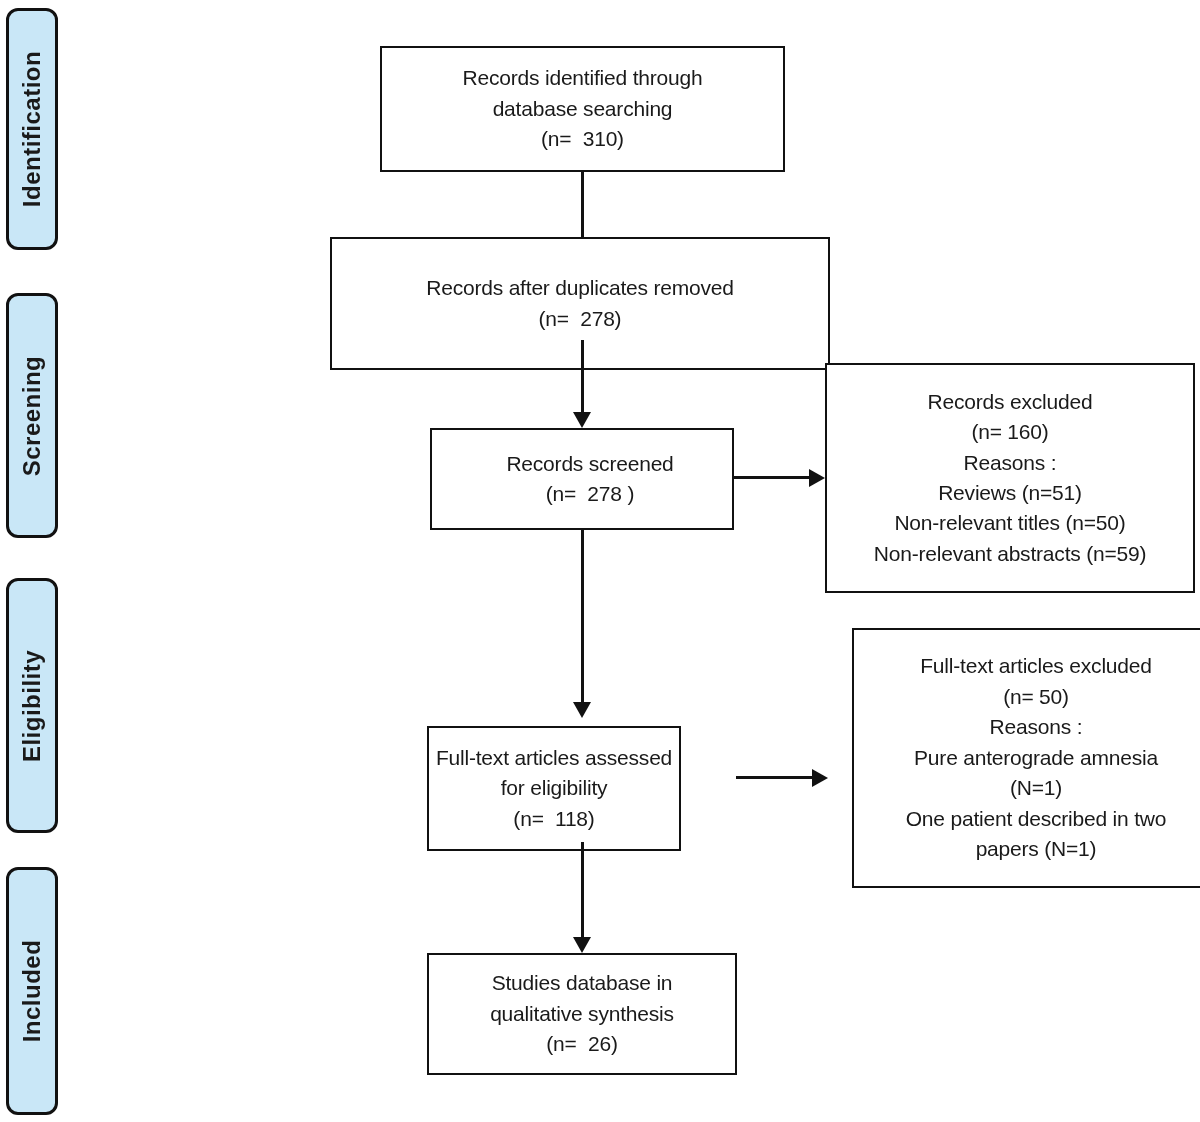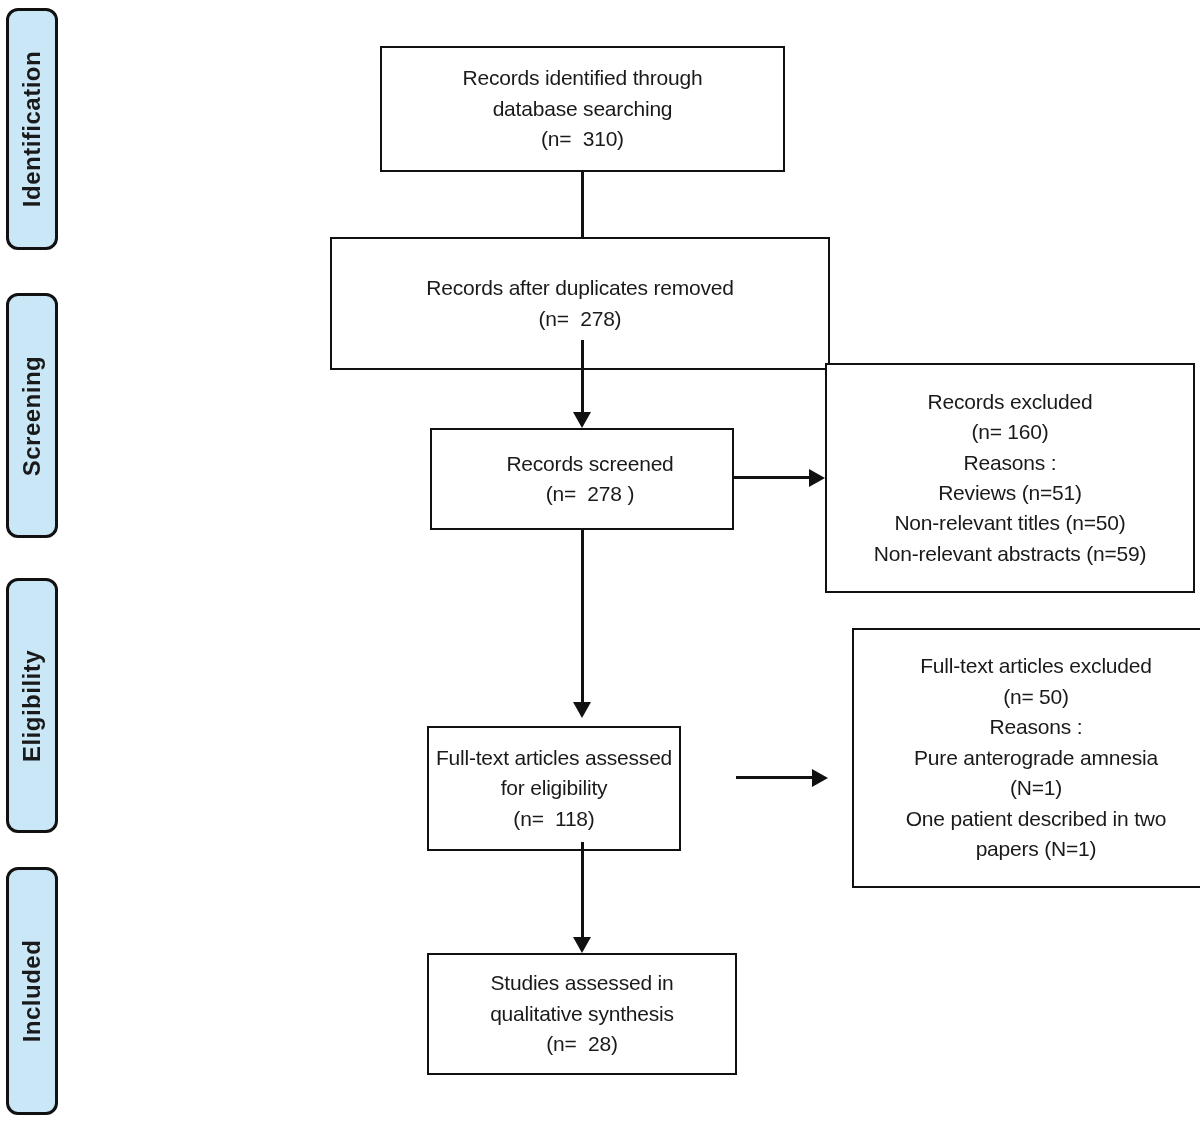--- a/index.html
+++ b/index.html
@@ -127,23 +127,23 @@
     <span class="line">Full-text articles excluded</span>
     <span class="line">(n= 50)</span>
     <span class="line">Reasons :</span>
     <span class="line">Pure anterograde amnesia</span>
     <span class="line">(N=1)</span>
     <span class="line">One patient described in two</span>
     <span class="line">papers (N=1)</span>
   </div>
 
   <div class="fbox" style="left:427px;top:953px;width:310px;height:122px;">
-    <span class="line">Studies assessed in</span>
+    <span class="line">Studies database in</span>
     <span class="line">qualitative synthesis</span>
-    <span class="line">(n=  28)</span>
+    <span class="line">(n=  26)</span>
   </div>
 
   <div class="vline" style="left:581px;top:171px;height:67px;"></div>
 
   <div class="vline" style="left:581px;top:340px;height:74px;"></div>
   <div class="arrow-down" style="left:573px;top:412px;"></div>
 
   <div class="vline" style="left:581px;top:529px;height:174px;"></div>
   <div class="arrow-down" style="left:573px;top:702px;"></div>
 

